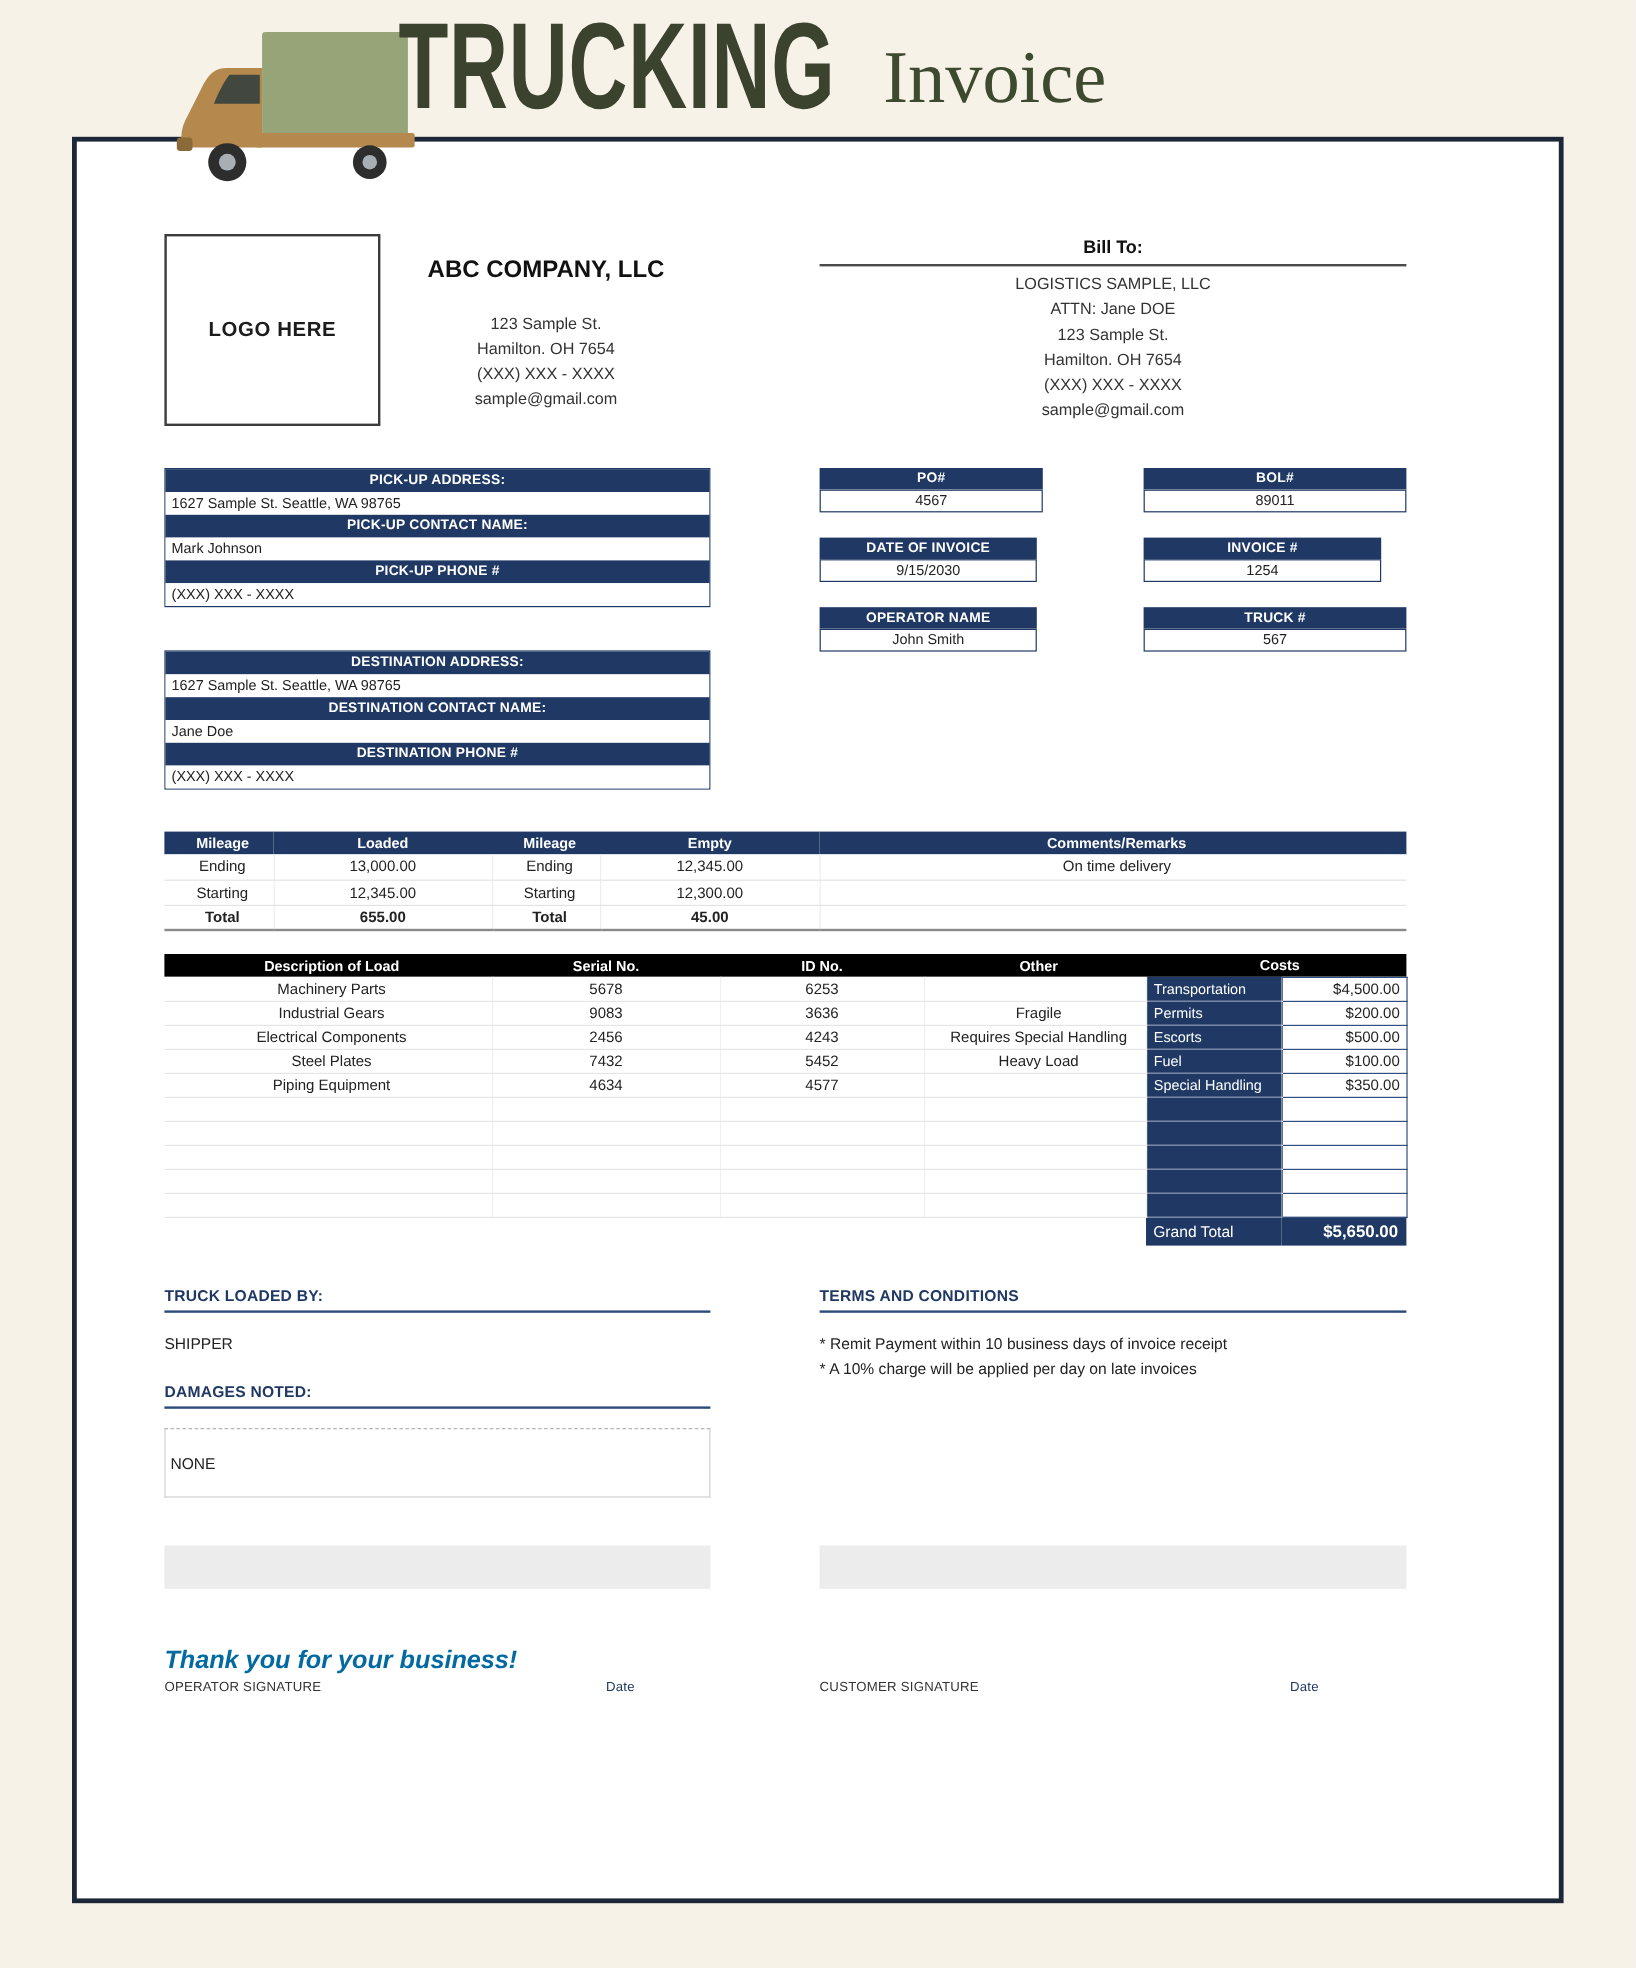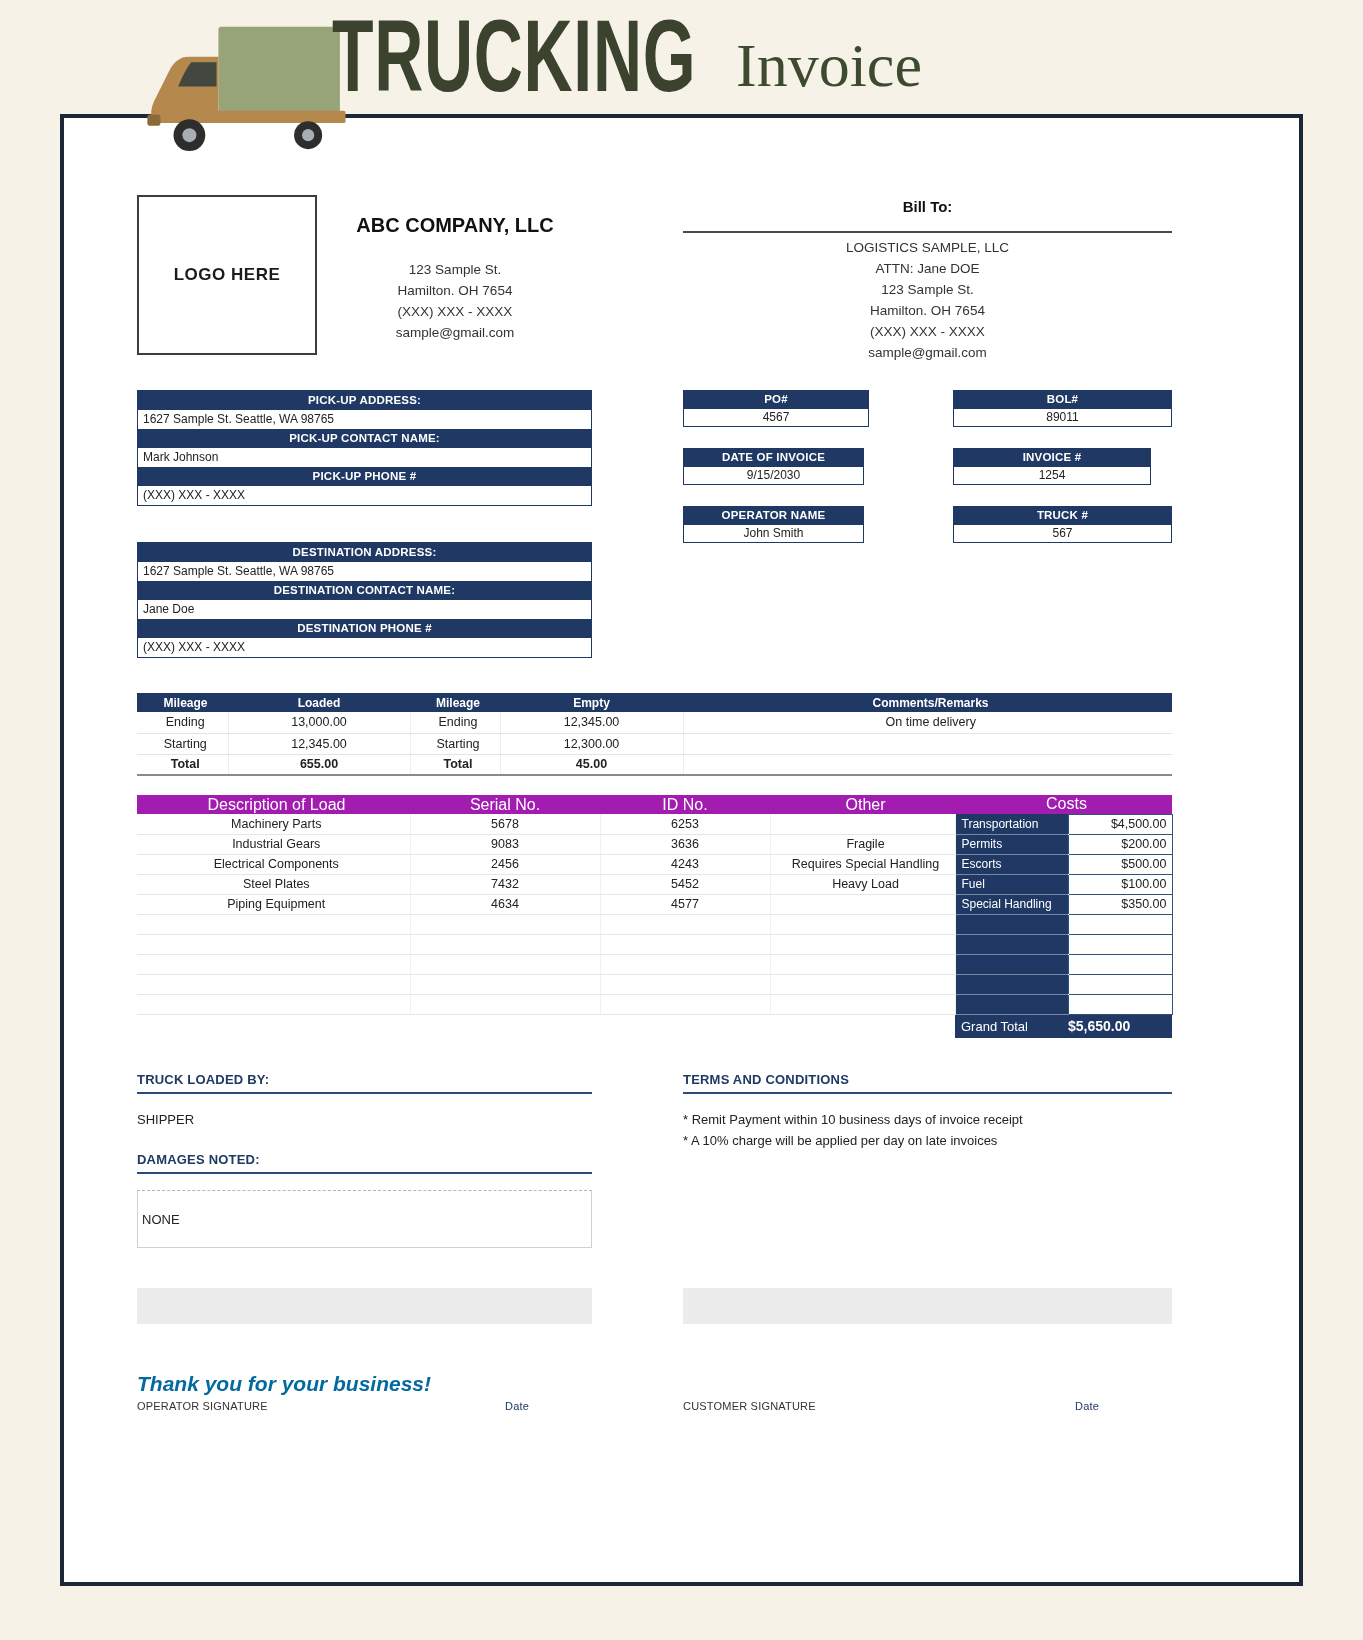--- a/index.html
+++ b/index.html
@@ -14,21 +14,21 @@
           transform:scale(.68,1.02);transform-origin:left top;letter-spacing:1px;line-height:1;white-space:nowrap}
   .t-sub{position:absolute;left:736px;top:34px;font-family:"Liberation Serif",serif;font-size:62px;color:#3d4a2f;line-height:1}
 
   
   .logo-box{position:absolute;left:137px;top:195px;width:180px;height:160px;border:2px solid #3c3c3c;background:#fff;
             display:flex;align-items:center;justify-content:center;font-weight:bold;font-size:17px;letter-spacing:.5px;color:#1c1c1c}
   .company{position:absolute;left:325px;top:214px;width:260px;text-align:center}
   .co-name{font-size:20px;font-weight:bold;color:#111;margin-bottom:22px;white-space:nowrap}
   .co-line{font-size:13.5px;color:#333;line-height:21px}
   .billto{position:absolute;left:683px;top:198px;width:489px;text-align:center}
-  .bt-label{font-size:15px;font-weight:bold;color:#111;margin-bottom:16px}
+  .bt-label{font-size:15px;font-weight:bold;color:#111;margin-bottom:5px}
   .bt-rule{border-top:2px solid #4a4a4a;margin-bottom:4px}
   .bt-line{font-size:13.5px;color:#333;line-height:21px}
 
   
   .block{position:absolute;width:455px;border:1px solid #1f3864;background:#fff}
   .bar{height:19px;background:#1f3864;color:#fff;font-size:11.5px;font-weight:bold;text-align:center;line-height:19px;letter-spacing:.2px}
   .val{height:19px;background:#fff;font-size:12px;color:#222;line-height:18px;padding-left:5px;text-align:left}
   .pickup{left:137px;top:390px}
   .destination{left:137px;top:542px}
 
@@ -47,29 +47,29 @@
   .mtable{position:absolute;left:137px;top:693px;width:1035px;border-collapse:collapse;table-layout:fixed;font-size:12.5px;color:#222}
   .mtable th{background:#1f3864;color:#fff;height:19px;font-size:12px;font-weight:bold}
   .mtable td{height:21px;background:#fff;border-bottom:1px solid #e3e3e3;border-right:1px solid #eeeeee}
   .mtable td:last-child{border-right:none}
   .al{text-align:center;padding-left:6px}
   .ac{text-align:center}
   .mtable tr.total td{font-weight:bold;border-top:1px solid #9b9b9b;border-bottom:2px solid #8a8a8a}
 
   
   .ltable{position:absolute;left:137px;top:795px;width:1035px;border-collapse:collapse;table-layout:fixed;font-size:12.5px;color:#222}
-  .ltable th{background:#a21caf;color:#fff;height:19px;font-size:16px;font-weight:normal}
+  .ltable th{background:#000000;color:#fff;height:19px;font-size:12px;font-weight:bold}
   .ltable td{height:20px;background:#fff;border-bottom:1px solid #e6e6e6;border-right:1px solid #f0f0f0}
   .ltable td.costlabel{background:#1f3864;color:#fff;font-weight:normal;font-size:12px;padding-left:6px;text-align:left;
                        border-bottom:1px solid rgba(255,255,255,.4);border-right:none}
   .ltable td.costval{border:1px solid #32507c;text-align:right;padding-right:5px}
   .ltable tr.grand td{height:24px;border:none}
   .gtspacer{background:#fff}
   .gtlabel{background:#1f3864 !important;color:#fff !important;font-weight:normal;font-size:13px;padding-left:6px;text-align:left}
-  .gtval{background:#1f3864 !important;color:#fff !important;font-weight:bold;font-size:14px;text-align:left;padding-right:7px}
+  .gtval{background:#1f3864 !important;color:#fff !important;font-weight:bold;font-size:14px;text-align:right;padding-right:7px}
 
   
   .sec-label{position:absolute;font-size:13px;font-weight:bold;color:#1f3864;letter-spacing:.2px;border-bottom:2px solid #2d4d79;padding-bottom:5px}
   .lb-label{left:137px;top:1072px;width:455px}
   .shipper{position:absolute;left:137px;top:1112px;font-size:13px;color:#222}
   .dm-label{left:137px;top:1152px;width:455px}
   .damages-box{position:absolute;left:137px;top:1190px;width:455px;height:58px;background:#fff;
                border:1px solid #d0d0d0;border-top:1px dashed #b5b5b5;display:flex;align-items:center;padding-left:4px;font-size:13px;color:#222}
   .tm-label{left:683px;top:1072px;width:489px}
   .terms-line{position:absolute;left:683px;font-size:13px;color:#222}

